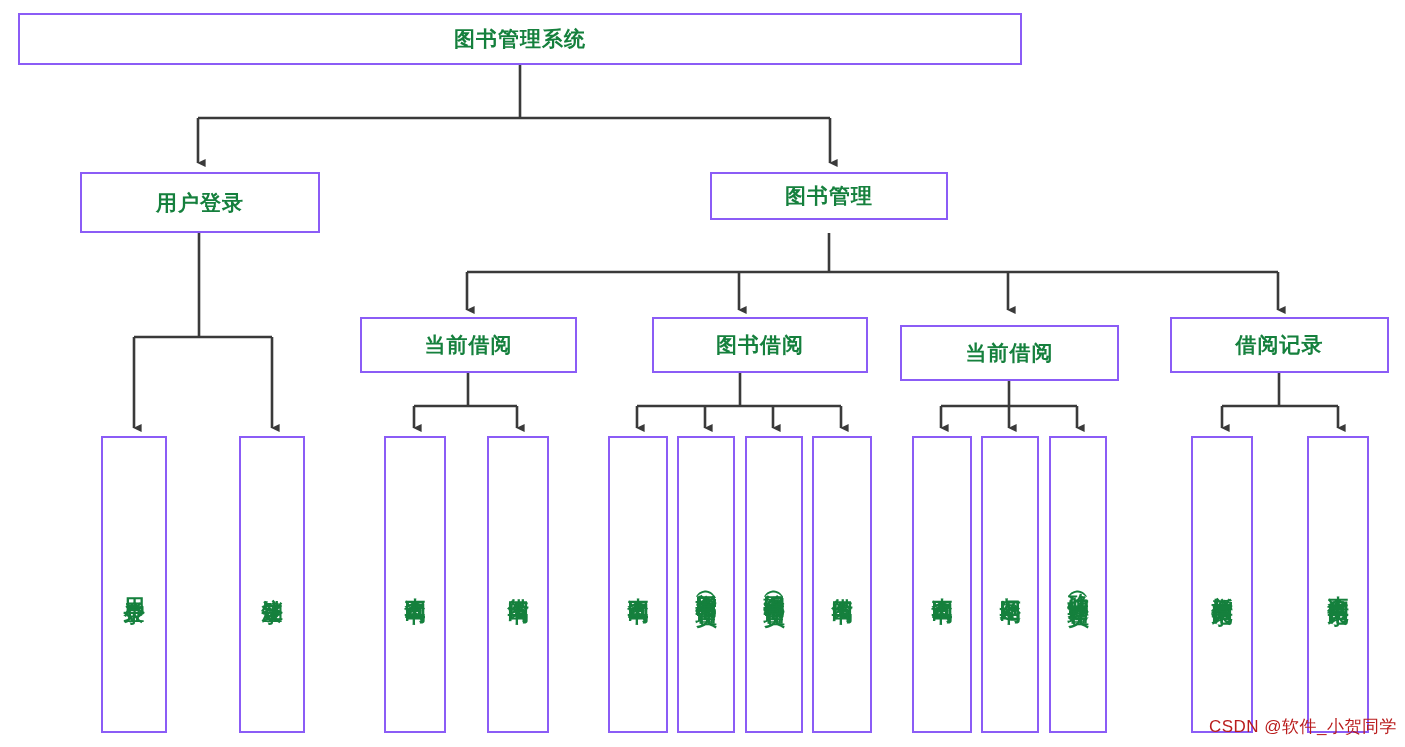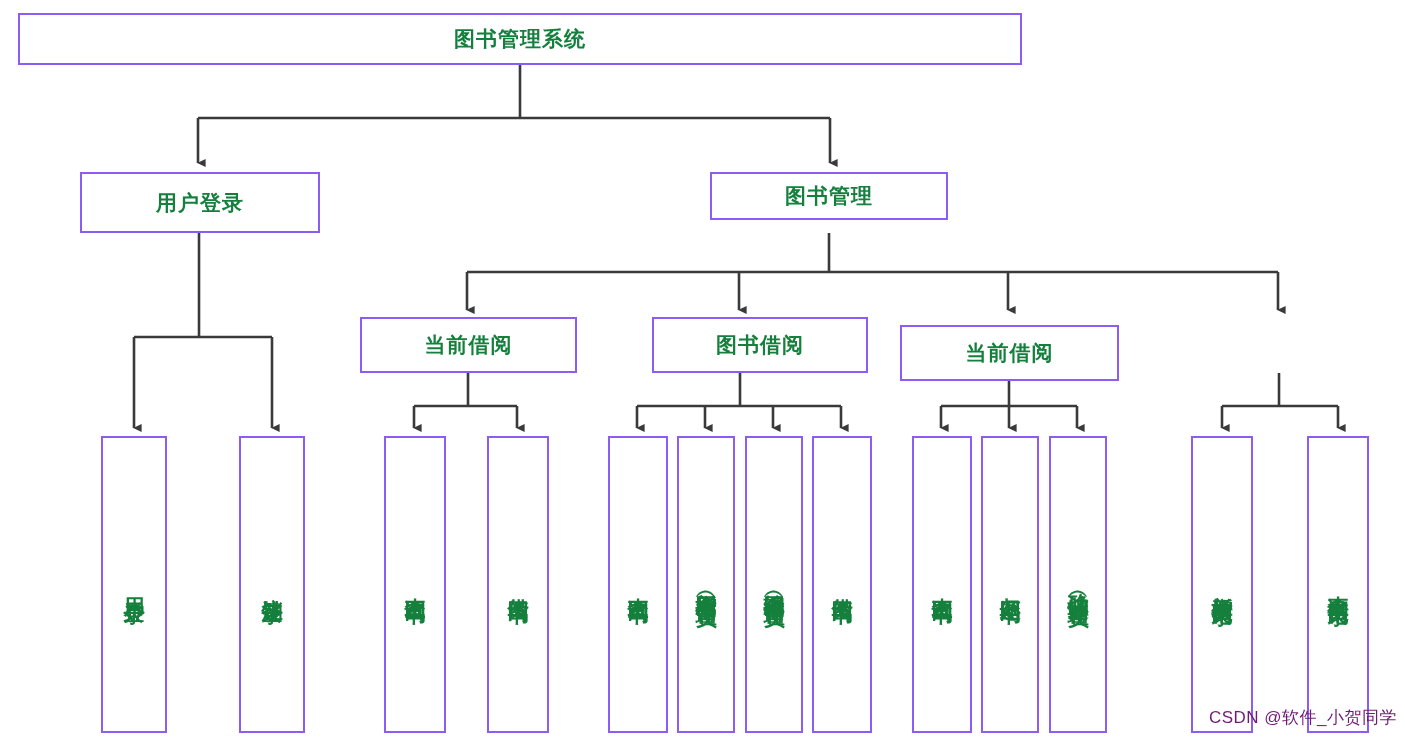--- a/index.html
+++ b/index.html
@@ -51,23 +51,23 @@
     position: absolute;
     left: 0;
     top: 0;
     width: 1405px;
     height: 747px;
     pointer-events: none;
   }
   .watermark {
     position: absolute;
     right: 8px;
-    bottom: 18px;
+    bottom: 9px;
     font-size: 17px;
-    color: #701a75;
+    color: #b91c1c;
     letter-spacing: 0.5px;
     white-space: nowrap;
   }
 </style>
 </head>
 <body>
 
 <div id="canvas">
 
   <svg id="wires" viewBox="0 0 1405 747" xmlns="http://www.w3.org/2000/svg">
@@ -133,20 +133,23 @@
 
   <div class="node horiz" style="left:360px; top:317px; width:217px; height:56px;">
     <span>当前借阅</span>
   </div>
   <div class="node horiz" style="left:652px; top:317px; width:216px; height:56px;">
     <span>图书借阅</span>
   </div>
   <div class="node horiz" style="left:900px; top:325px; width:219px; height:56px;">
     <span>当前借阅</span>
   </div>
+  <div class="node horiz" style="left:1170px; top:317px; width:219px; height:56px;">
+    <span>借阅记录</span>
+  </div>
 
   <div class="node vert" style="left:101px; top:436px; width:66px; height:297px;">
     <span>用户登录</span>
   </div>
   <div class="node vert" style="left:239px; top:436px; width:66px; height:297px;">
     <span>注销登录</span>
   </div>
 
   <div class="node vert" style="left:384px; top:436px; width:62px; height:297px;">
     <span>查询图书</span>

